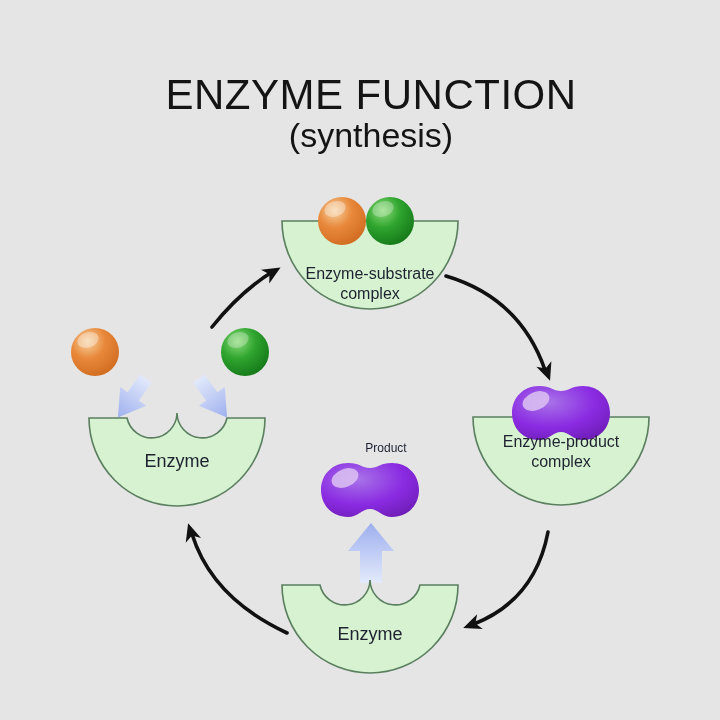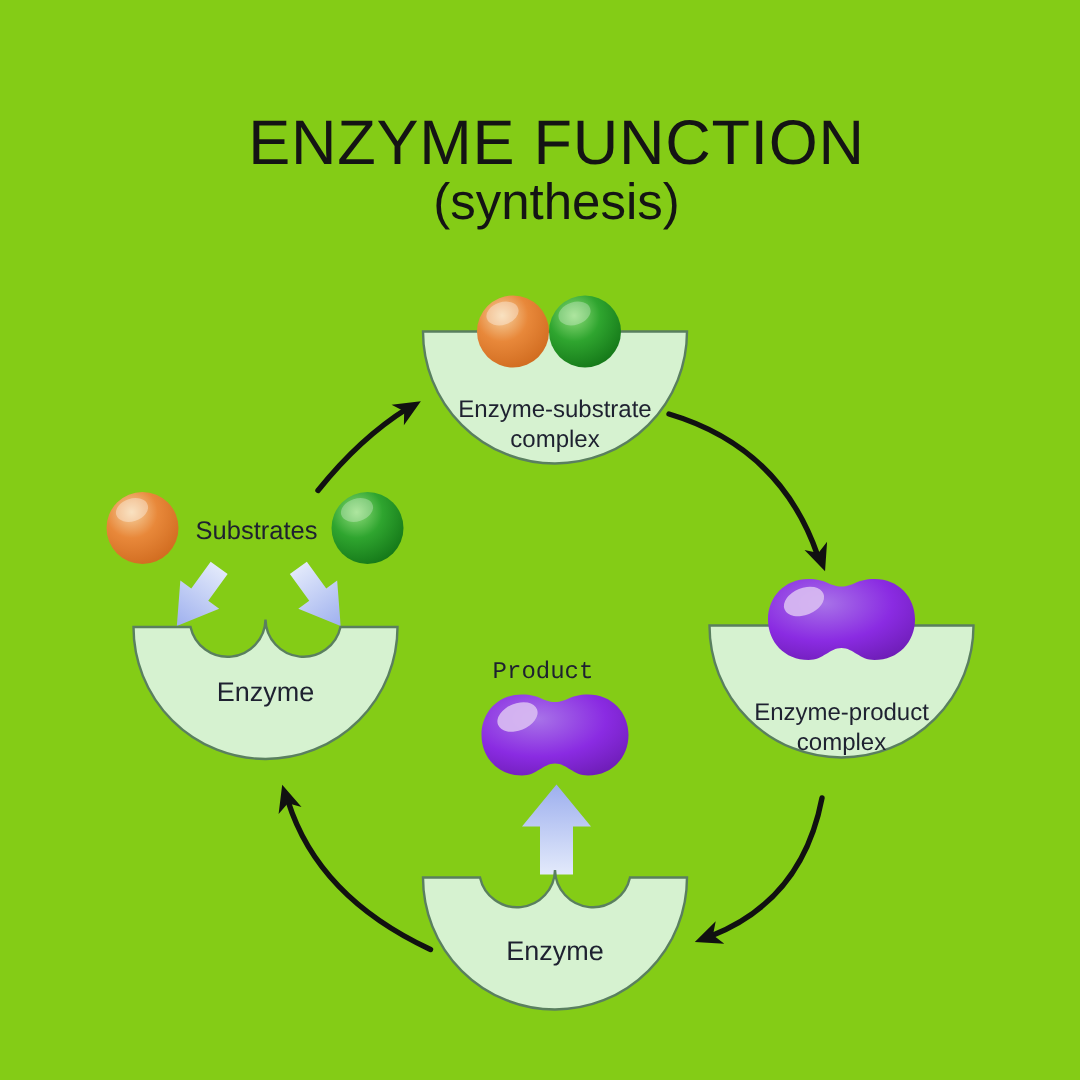--- a/index.html
+++ b/index.html
@@ -1,34 +1,34 @@
 <!DOCTYPE html>
 <html><head>
 <meta charset="utf-8">
 <style>
   html,body{margin:0;padding:0;background:#ffffff;}
   #stage{
-    position:relative;width:720px;height:720px;background:#84cc16;overflow:hidden;
+    position:relative;width:720px;height:720px;background:#e5e5e5;overflow:hidden;
     font-family:"Liberation Sans","DejaVu Sans",sans-serif;
   }
   #diagram-svg{position:absolute;left:0;top:0;}
   .txt{position:absolute;transform:translateX(-50%);text-align:center;color:#1e2130;}
   .title-main{
     left:371px;top:72px;width:480px;font-size:42px;line-height:46px;
     color:#141414;letter-spacing:0.5px;white-space:nowrap;
   }
   .title-sub{
     left:371px;top:116px;width:400px;font-size:34px;line-height:38px;color:#141414;
   }
   .lbl{font-size:16px;line-height:19.5px;}
   .lbl-top{left:370px;top:264px;width:150px;}
-  .lbl-right{left:561px;top:466px;width:140px;}
+  .lbl-right{left:561px;top:432px;width:140px;}
   .lbl-substrates{left:171px;top:344px;width:120px;font-size:17px;}
   .lbl-enzyme-left{left:177px;top:452px;width:100px;font-size:18px;}
-  .lbl-product{left:362px;top:439px;width:100px;font-size:16px;font-family:Liberation Mono, monospace;}
+  .lbl-product{left:386px;top:439px;width:100px;font-size:12px;}
   .lbl-enzyme-bottom{left:370px;top:625px;width:100px;font-size:18px;}
 </style>
 </head>
 <body>
 
 <div id="stage">
 
   <svg id="diagram-svg" width="720" height="720" viewBox="0 0 720 720">
     <defs>
 
@@ -116,17 +116,16 @@
     <use href="#blueArrowUp" transform="translate(371,553)"></use>
     <use href="#enzymeNotched" transform="translate(370,585)" stroke="#5a7f5f" fill="#d6f2d0"></use>
     <use href="#blobProduct" transform="translate(370,490)"></use>
   </svg>
 
   <div class="txt title-main">ENZYME FUNCTION</div>
   <div class="txt title-sub">(synthesis)</div>
 
   <div class="txt lbl lbl-top">Enzyme-substrate complex</div>
   <div class="txt lbl lbl-right">Enzyme-product complex</div>
-  <div class="txt lbl lbl-substrates">Substrates</div>
   <div class="txt lbl lbl-enzyme-left">Enzyme</div>
   <div class="txt lbl lbl-product">Product</div>
   <div class="txt lbl lbl-enzyme-bottom">Enzyme</div>
 </div>
 
 </body></html>

